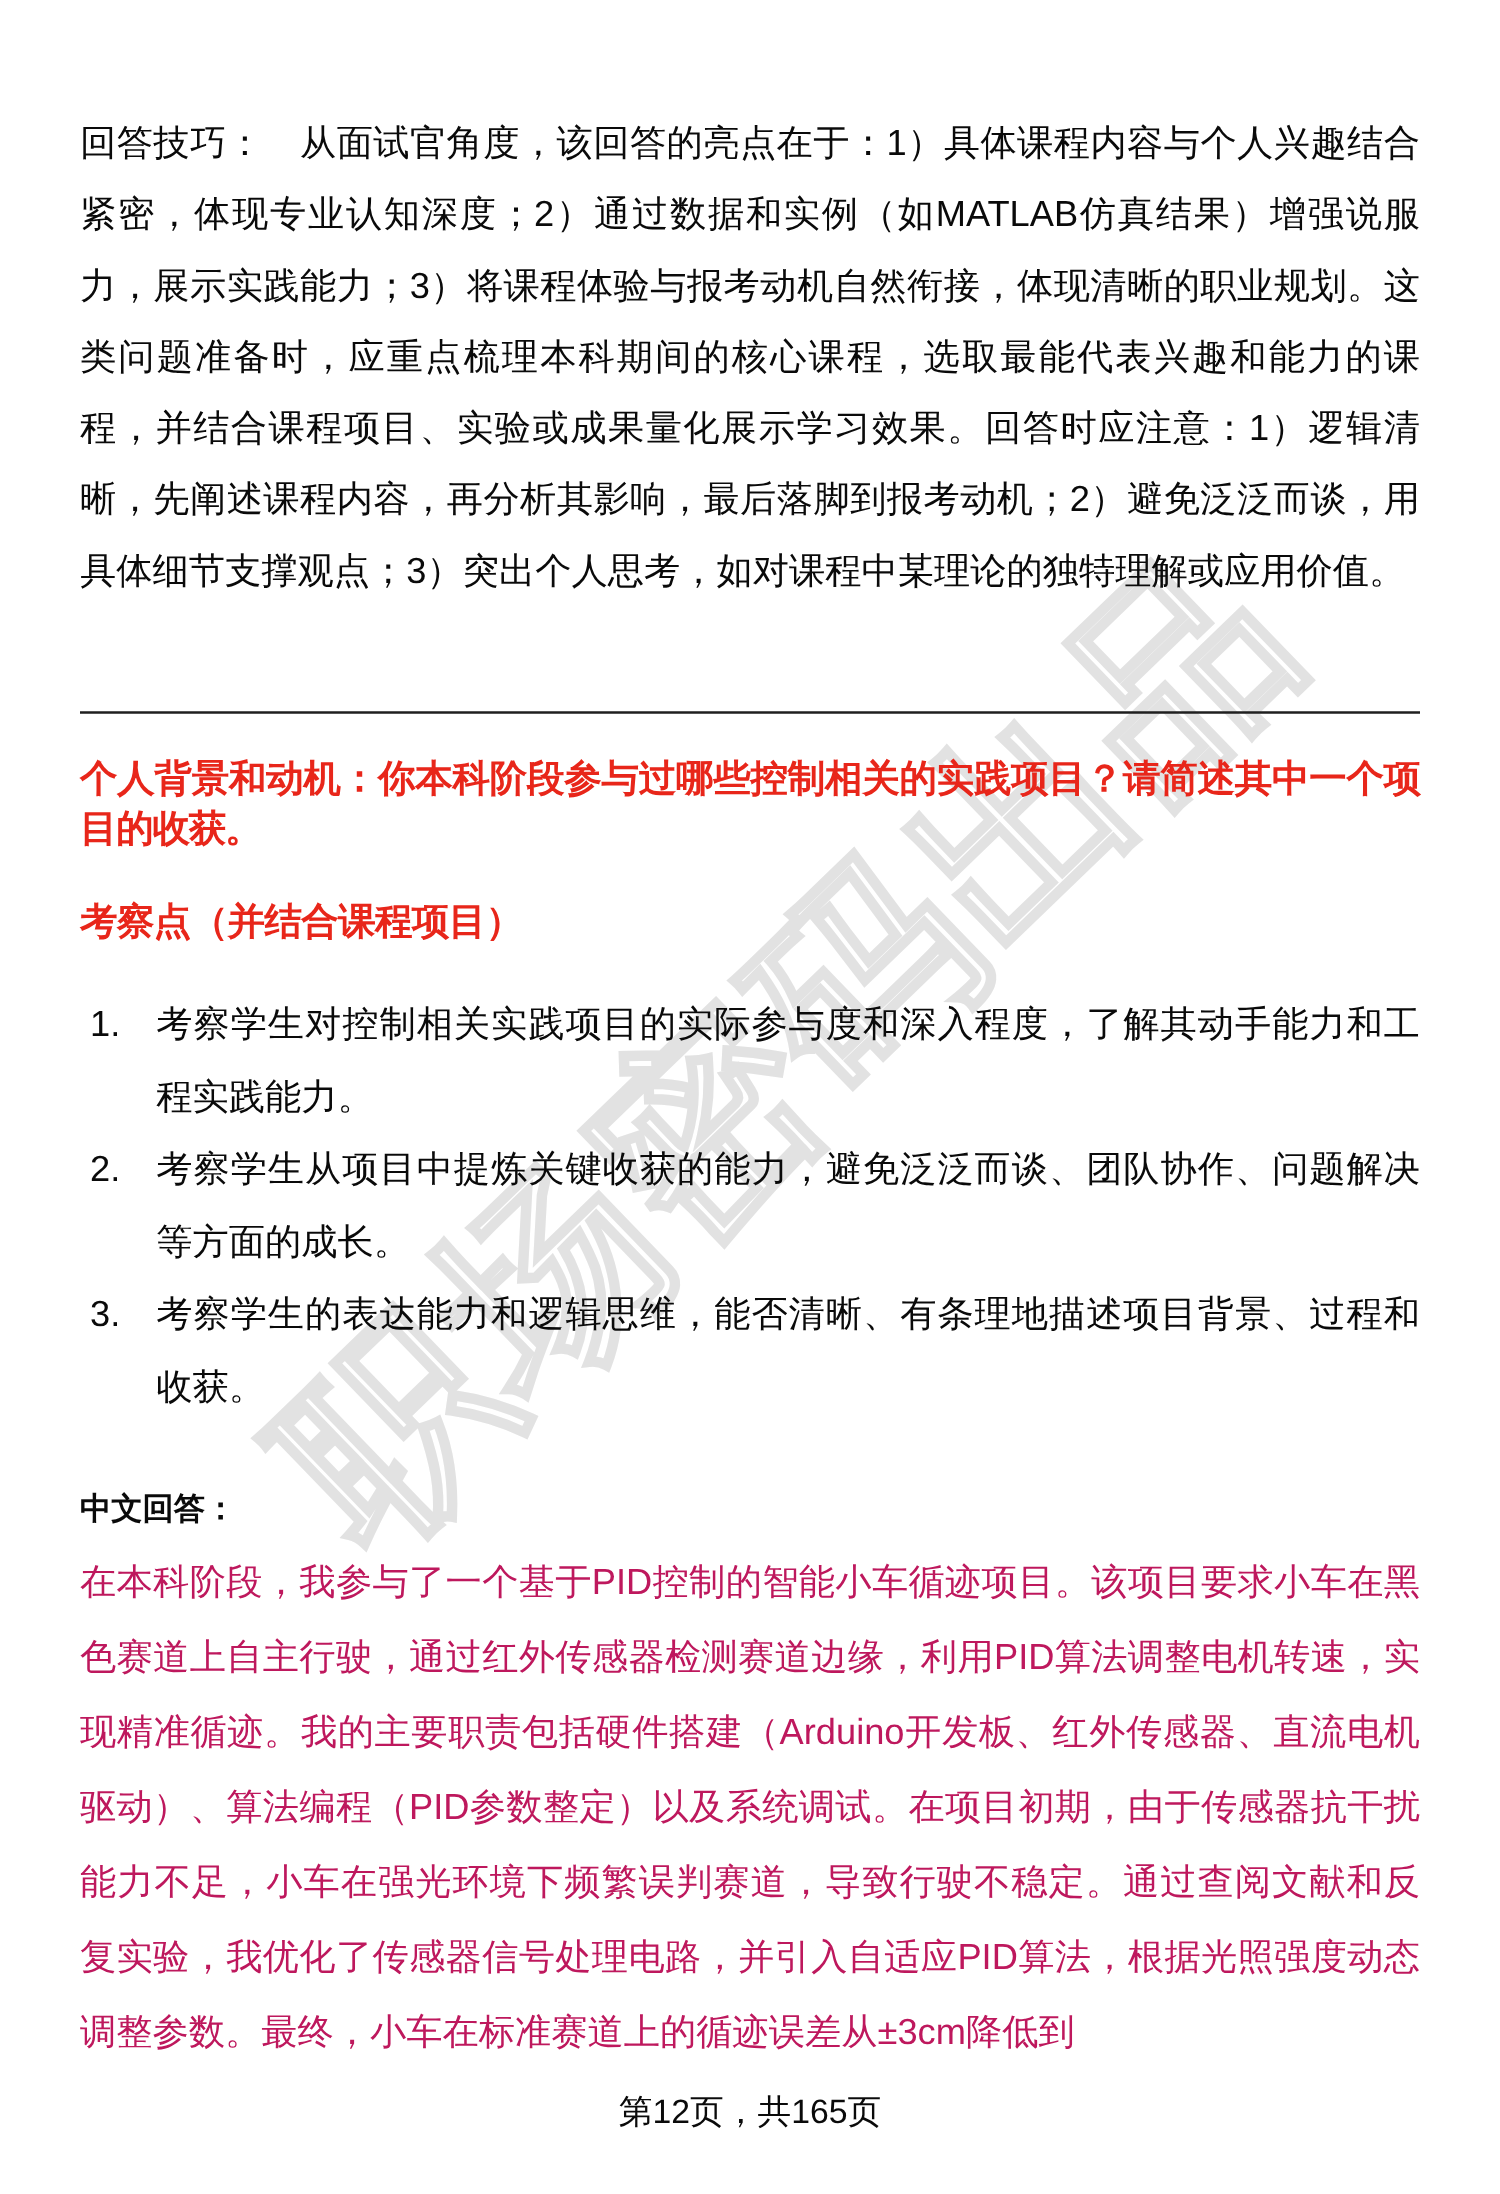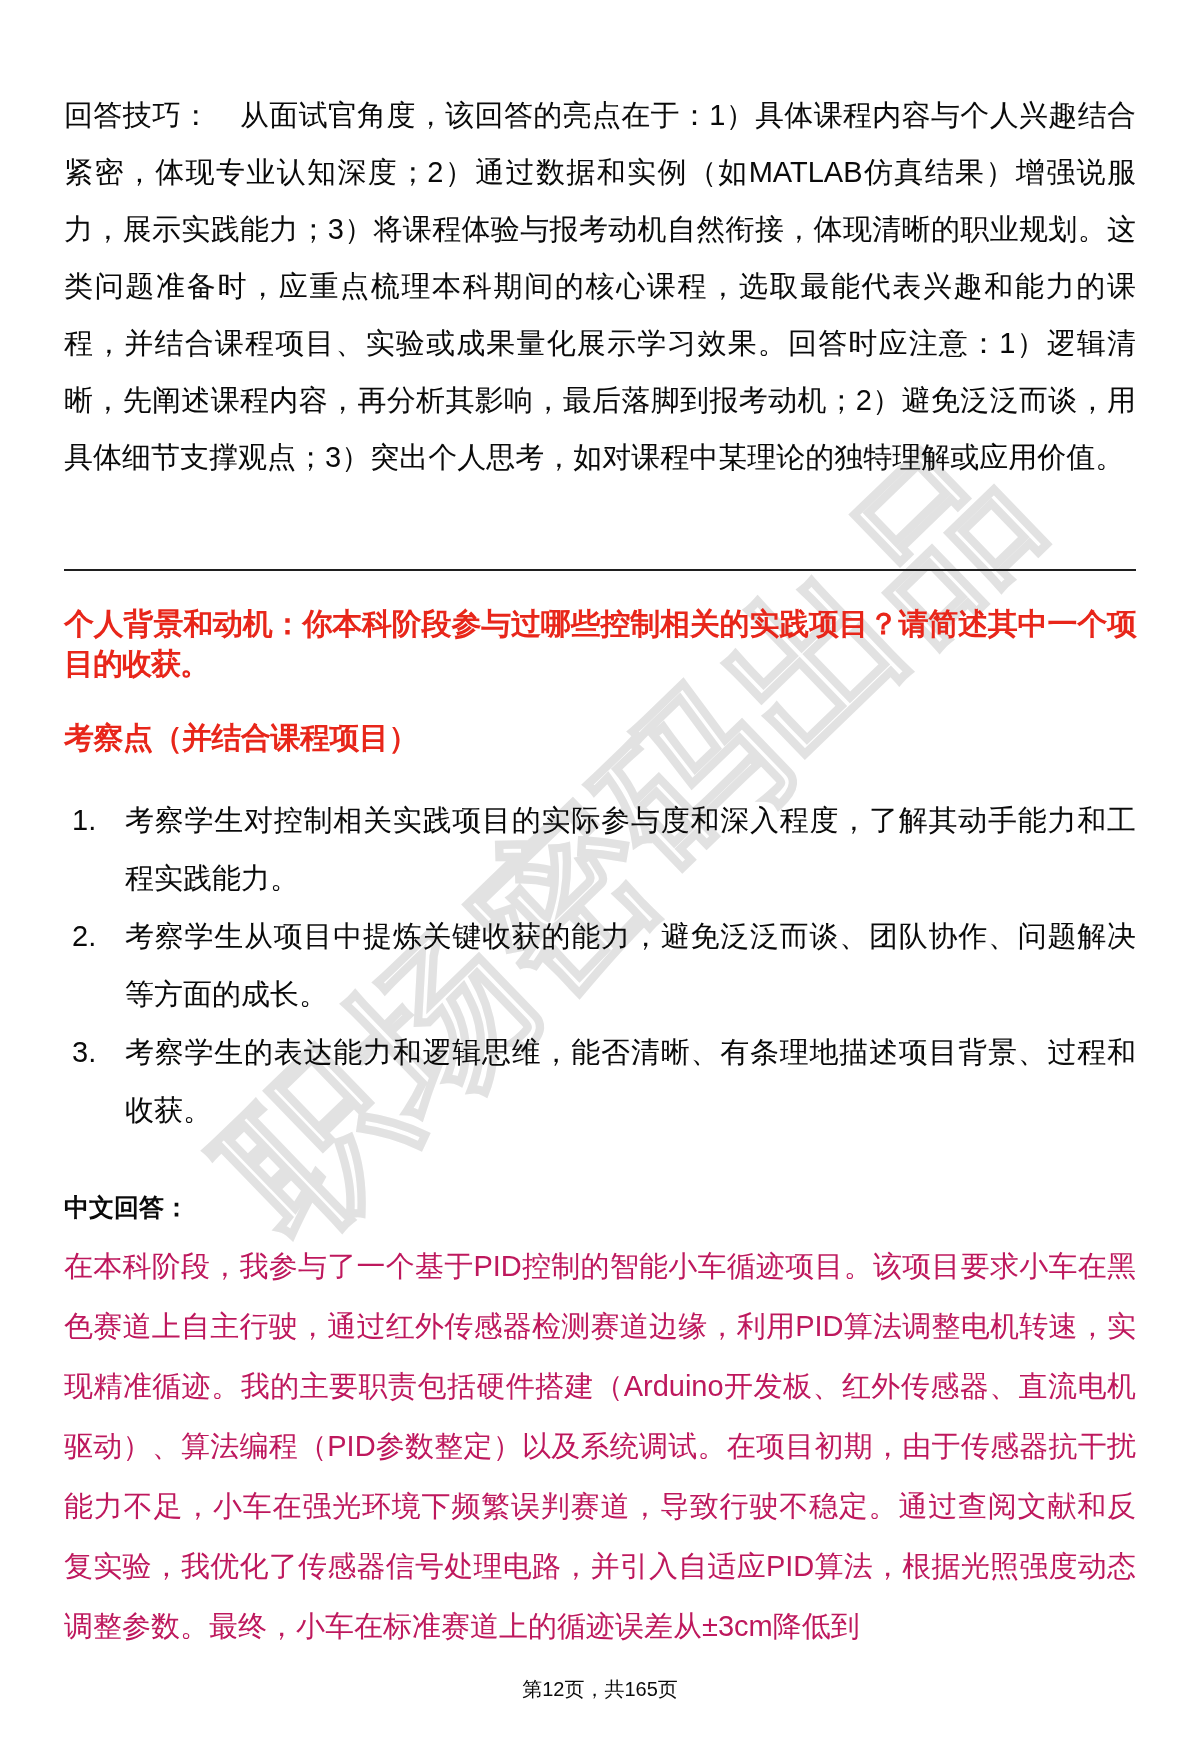--- a/index.html
+++ b/index.html
@@ -96,21 +96,21 @@
   .answer-para {
     margin: 0;
     font-size: 29px;
     line-height: 60px;
     text-align: justify;
     text-justify: inter-ideograph;
     color: #be185d;
   }
   .footer {
     margin: 13px 0 0 0;
-    font-size: 20px;
+    font-size: 27px;
     line-height: 40px;
     text-align: center;
     color: #0a0a0a;
   }
 </style>
 </head>
 <body>
 
 <div class="page">
 

